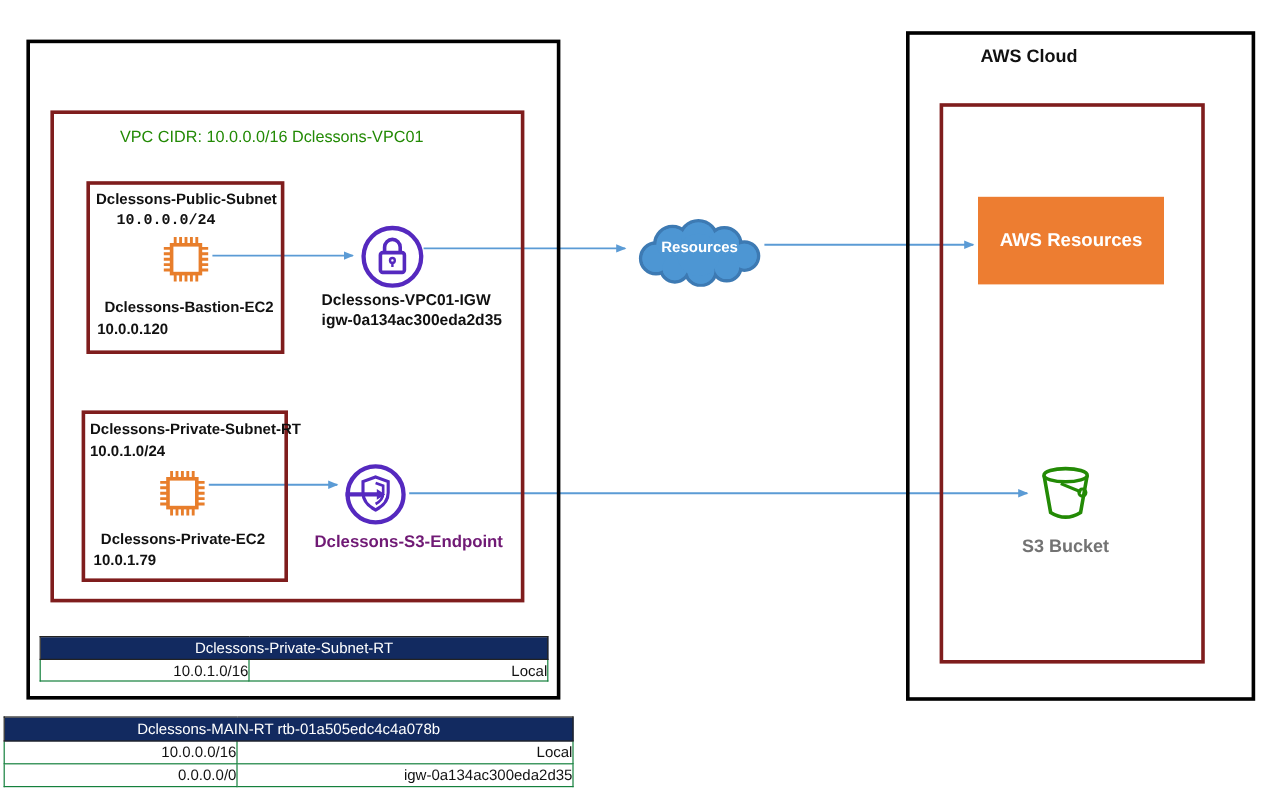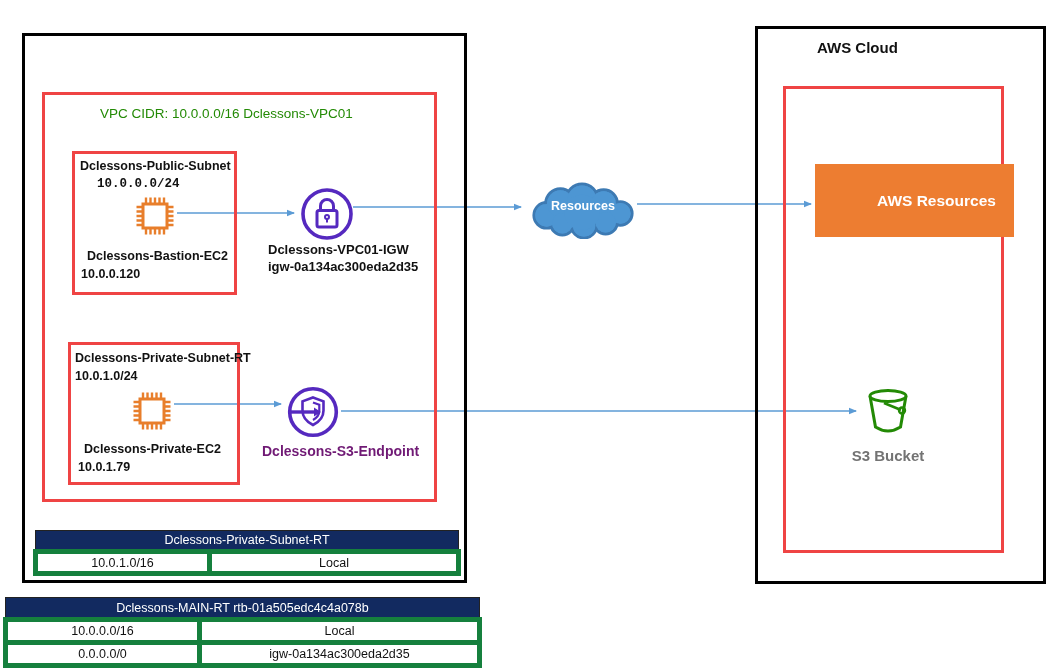--- a/index.html
+++ b/index.html
@@ -2,40 +2,40 @@
 <html><head>
 <meta charset="utf-8">
 <style>
   html,body{margin:0;padding:0;background:#fff;}
   .canvas{
     position:relative;width:1055px;height:669px;background:#fff;overflow:hidden;
     font-family:"Liberation Sans","DejaVu Sans",sans-serif;color:#111;
   }
   .abs{position:absolute;}
   .box-black{position:absolute;border:3px solid #000;background:transparent;}
-  .box-green{position:absolute;border:3px solid #ef4444;background:transparent;}
+  .box-green{position:absolute;border:3px solid #7f1d1d;background:transparent;}
   .vpc-title{position:absolute;color:#238A05;font-size:13.5px;white-space:nowrap;}
   .subnet-label{position:absolute;font-size:12.5px;font-weight:bold;white-space:nowrap;color:#111;}
   .icon-label{position:absolute;font-size:13px;font-weight:bold;line-height:17px;white-space:nowrap;color:#111;}
   .endpoint-label{position:absolute;font-size:14px;font-weight:bold;white-space:nowrap;color:#701a75;}
   .aws-cloud-title{position:absolute;font-size:15px;font-weight:bold;white-space:nowrap;color:#111;}
   .aws-resources{
     position:absolute;background:#ED7D31;color:#fff;font-size:15.5px;font-weight:bold;
     display:flex;align-items:center;justify-content:center;text-align:center;
   }
   .bucket-label{position:absolute;font-size:15px;font-weight:bold;text-align:center;color:#737373;}
   .cloud-label{position:absolute;color:#fff;font-size:12.5px;font-weight:bold;text-align:center;}
   .arrow-layer{position:absolute;left:0;top:0;width:1055px;height:669px;pointer-events:none;}
   table.rt{position:absolute;border-collapse:collapse;table-layout:fixed;background:#fff;}
   table.rt th{
     background:#122A60;color:#fff;font-weight:normal;font-size:12.5px;
     border:1px solid #222;padding:0;text-align:center;
   }
   table.rt td{
-    border:5px solid #15803d;font-size:12.5px;text-align:center;padding:0;color:#111;background:#fff;
+    border:1px solid #15803d;font-size:12.5px;text-align:right;padding:0;color:#111;background:#fff;
   }
   .t1 th{height:18px;} .t1 td{height:17px;}
   .t2 th{height:19px;font-size:13px;} .t2 td{height:18px;font-size:13px;}
 </style>
 </head>
 <body>
 
 <div class="canvas">
 
   <svg class="arrow-layer" width="1055" height="669" viewBox="0 0 1055 669">
@@ -122,21 +122,21 @@
       <circle cx="56" cy="37" r="18"></circle>
     </g>
   </svg>
   <div class="cloud-label" style="left:527px;top:199px;width:112px;">Resources</div>
 
   <div class="box-black" style="left:755px;top:26px;width:285px;height:552px;"></div>
   <div class="aws-cloud-title" style="left:817px;top:39px;">AWS Cloud</div>
 
   <div class="box-green" style="left:783px;top:86px;width:215px;height:461px;"></div>
 
-  <div class="aws-resources" style="left:815px;top:164px;width:155px;height:73px;padding-left:44px;">AWS Resources</div>
+  <div class="aws-resources" style="left:815px;top:164px;width:155px;height:73px;">AWS Resources</div>
 
   <svg class="abs" style="left:860px;top:383px;" width="56" height="56" viewBox="0 0 56 56">
     <path d="M10 13L15.5 44Q28 52 40.5 44L46 13" fill="#fff" stroke="#238A05" stroke-width="3"></path>
     <ellipse cx="28" cy="13" rx="18" ry="5.5" fill="#fff" stroke="#238A05" stroke-width="3"></ellipse>
     <path d="M24 20L41 27" stroke="#238A05" stroke-width="2.6" fill="none"></path>
     <circle cx="42" cy="27.5" r="3" fill="none" stroke="#238A05" stroke-width="2.4"></circle>
   </svg>
   <div class="bucket-label" style="left:838px;top:447px;width:100px;">S3 Bucket</div>
 
   <table class="rt t1" style="left:33px;top:530px;width:423px;">

